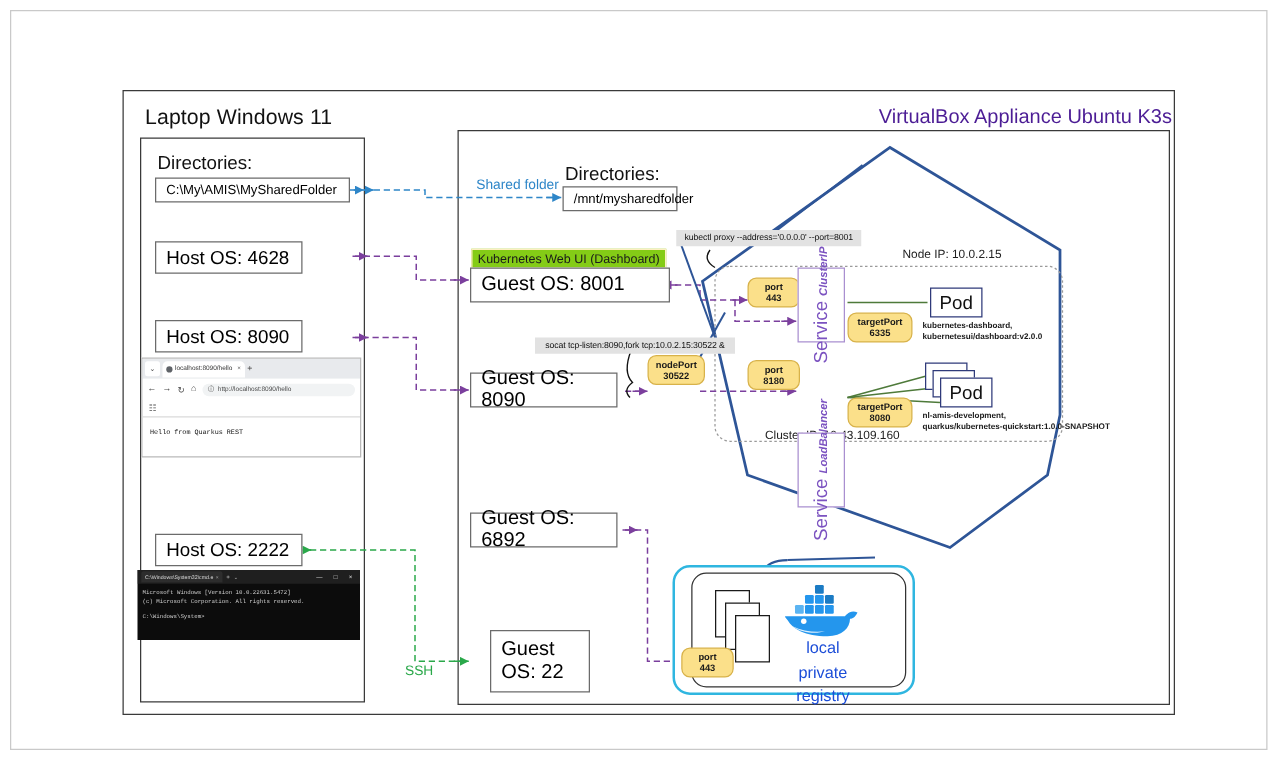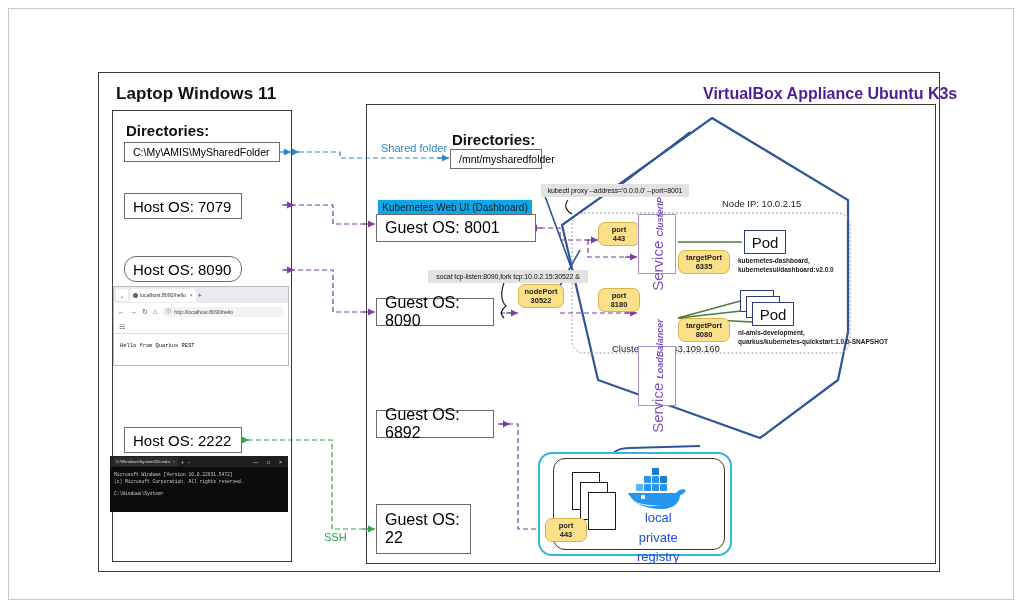--- a/index.html
+++ b/index.html
@@ -12,30 +12,30 @@
   #laptop-panel{left:98px;top:72px;width:842px;height:500px;border:1.6px solid #3a3a3a;box-sizing:border-box;}
   #laptop-title{left:116px;top:84px;font-size:17px;color:#111;letter-spacing:.1px;}
   #vbox-title{left:703px;top:85px;font-size:16px;color:#4c1d95;}
   #laptop-inner{left:112px;top:110px;width:180px;height:452px;border:1.6px solid #3a3a3a;box-sizing:border-box;}
   #vbox-inner{left:366px;top:104px;width:570px;height:460px;border:1.6px solid #3a3a3a;box-sizing:border-box;}
 
   
   .wbox{border:1.3px solid #6b6b6b;background:#fff;box-sizing:border-box;
         display:flex;align-items:center;}
   .wbox span{padding-left:8px;}
-  .lbl-head{font-size:15px;color:#111;font-weight:bold;}
+  .lbl-head{font-size:15px;color:#111;}
   .path-box{font-size:10.5px;}
   .port-box{font-size:15px;}
   .guest-box{font-size:16px;}
 
   
   .pill{background:#fbe08a;border:1px solid #d8b24a;border-radius:7px;
         display:flex;flex-direction:column;align-items:center;justify-content:center;
         font-size:7.5px;font-weight:bold;color:#1a1a1a;line-height:1.25;box-sizing:border-box;text-align:center;}
-  .tagbox{background:#0ea5e9;border:1px solid #fdeec2;font-size:10px;color:#1a1a1a;
+  .tagbox{background:#84cc16;border:1px solid #fdeec2;font-size:10px;color:#1a1a1a;
           display:flex;align-items:center;justify-content:center;box-sizing:border-box;}
   .cmdbox{background:#e2e2e2;font-size:7px;color:#111;
           display:flex;align-items:center;justify-content:center;box-sizing:border-box;
           white-space:nowrap;letter-spacing:-.1px;}
 
   
   .svc{border:1.3px solid #a98fd0;background:#fff;box-sizing:border-box;position:relative;}
   .svc .v{position:absolute;left:50%;top:50%;transform:translate(-50%,-50%) rotate(-90deg);
           white-space:nowrap;color:#7b52c0;display:flex;align-items:baseline;gap:4px;}
   .svc .v b{font-size:15px;font-weight:normal;}
@@ -158,23 +158,23 @@
   <line x1="630" y1="448" x2="700" y2="446" stroke="#2e5597" stroke-width="1.8"></line>
   <path d="M630,448 Q614,448 610,458" fill="none" stroke="#2e5597" stroke-width="1.8"></path>
 </svg>
 
 <div class="abs lbl-head" style="left:126px;top:122px;">Directories:</div>
 <div class="abs wbox path-box" style="left:124px;top:142px;width:156px;height:20px;">
   <span>C:\My\AMIS\MySharedFolder</span>
 </div>
 
 <div class="abs wbox port-box" style="left:124px;top:193px;width:118px;height:26px;">
-  <span>Host OS: 7079</span>
-</div>
-<div class="abs wbox port-box" style="left:124px;top:256px;width:118px;height:26px;border-radius:12px;">
+  <span>Host OS: 4628</span>
+</div>
+<div class="abs wbox port-box" style="left:124px;top:256px;width:118px;height:26px;">
   <span>Host OS: 8090</span>
 </div>
 <div class="abs wbox port-box" style="left:124px;top:427px;width:118px;height:26px;">
   <span>Host OS: 2222</span>
 </div>
 
 <div class="abs" id="browser">
   <div class="tabrow">
     <div class="tabchev">⌄</div>
     <div class="tab">
@@ -233,21 +233,21 @@
 
 <div class="abs wbox guest-box" style="left:376px;top:214px;width:160px;height:28px;">
   <span>Guest OS: 8001</span>
 </div>
 <div class="abs wbox guest-box" style="left:376px;top:298px;width:118px;height:28px;">
   <span>Guest OS: 8090</span>
 </div>
 <div class="abs wbox guest-box" style="left:376px;top:410px;width:118px;height:28px;">
   <span>Guest OS: 6892</span>
 </div>
-<div class="abs wbox guest-box" style="left:376px;top:504px;width:95px;height:50px;">
+<div class="abs wbox guest-box" style="left:392px;top:504px;width:80px;height:50px;">
   <span>Guest OS: 22</span>
 </div>
 
 <div class="abs cmdbox" style="left:541px;top:184px;width:148px;height:13px;">kubectl proxy --address='0.0.0.0' --port=8001</div>
 <div class="abs cmdbox" style="left:428px;top:270px;width:160px;height:13px;">socat tcp-listen:8090,fork tcp:10.0.2.15:30522 &amp;</div>
 
 <div class="abs smalltxt" style="left:722px;top:198px;">Node IP: 10.0.2.15</div>
 <div class="abs smalltxt" style="left:612px;top:343px;">Cluster IP: 10.43.109.160</div>
 
 <div class="abs pill" style="left:518px;top:284px;width:46px;height:24px;">

